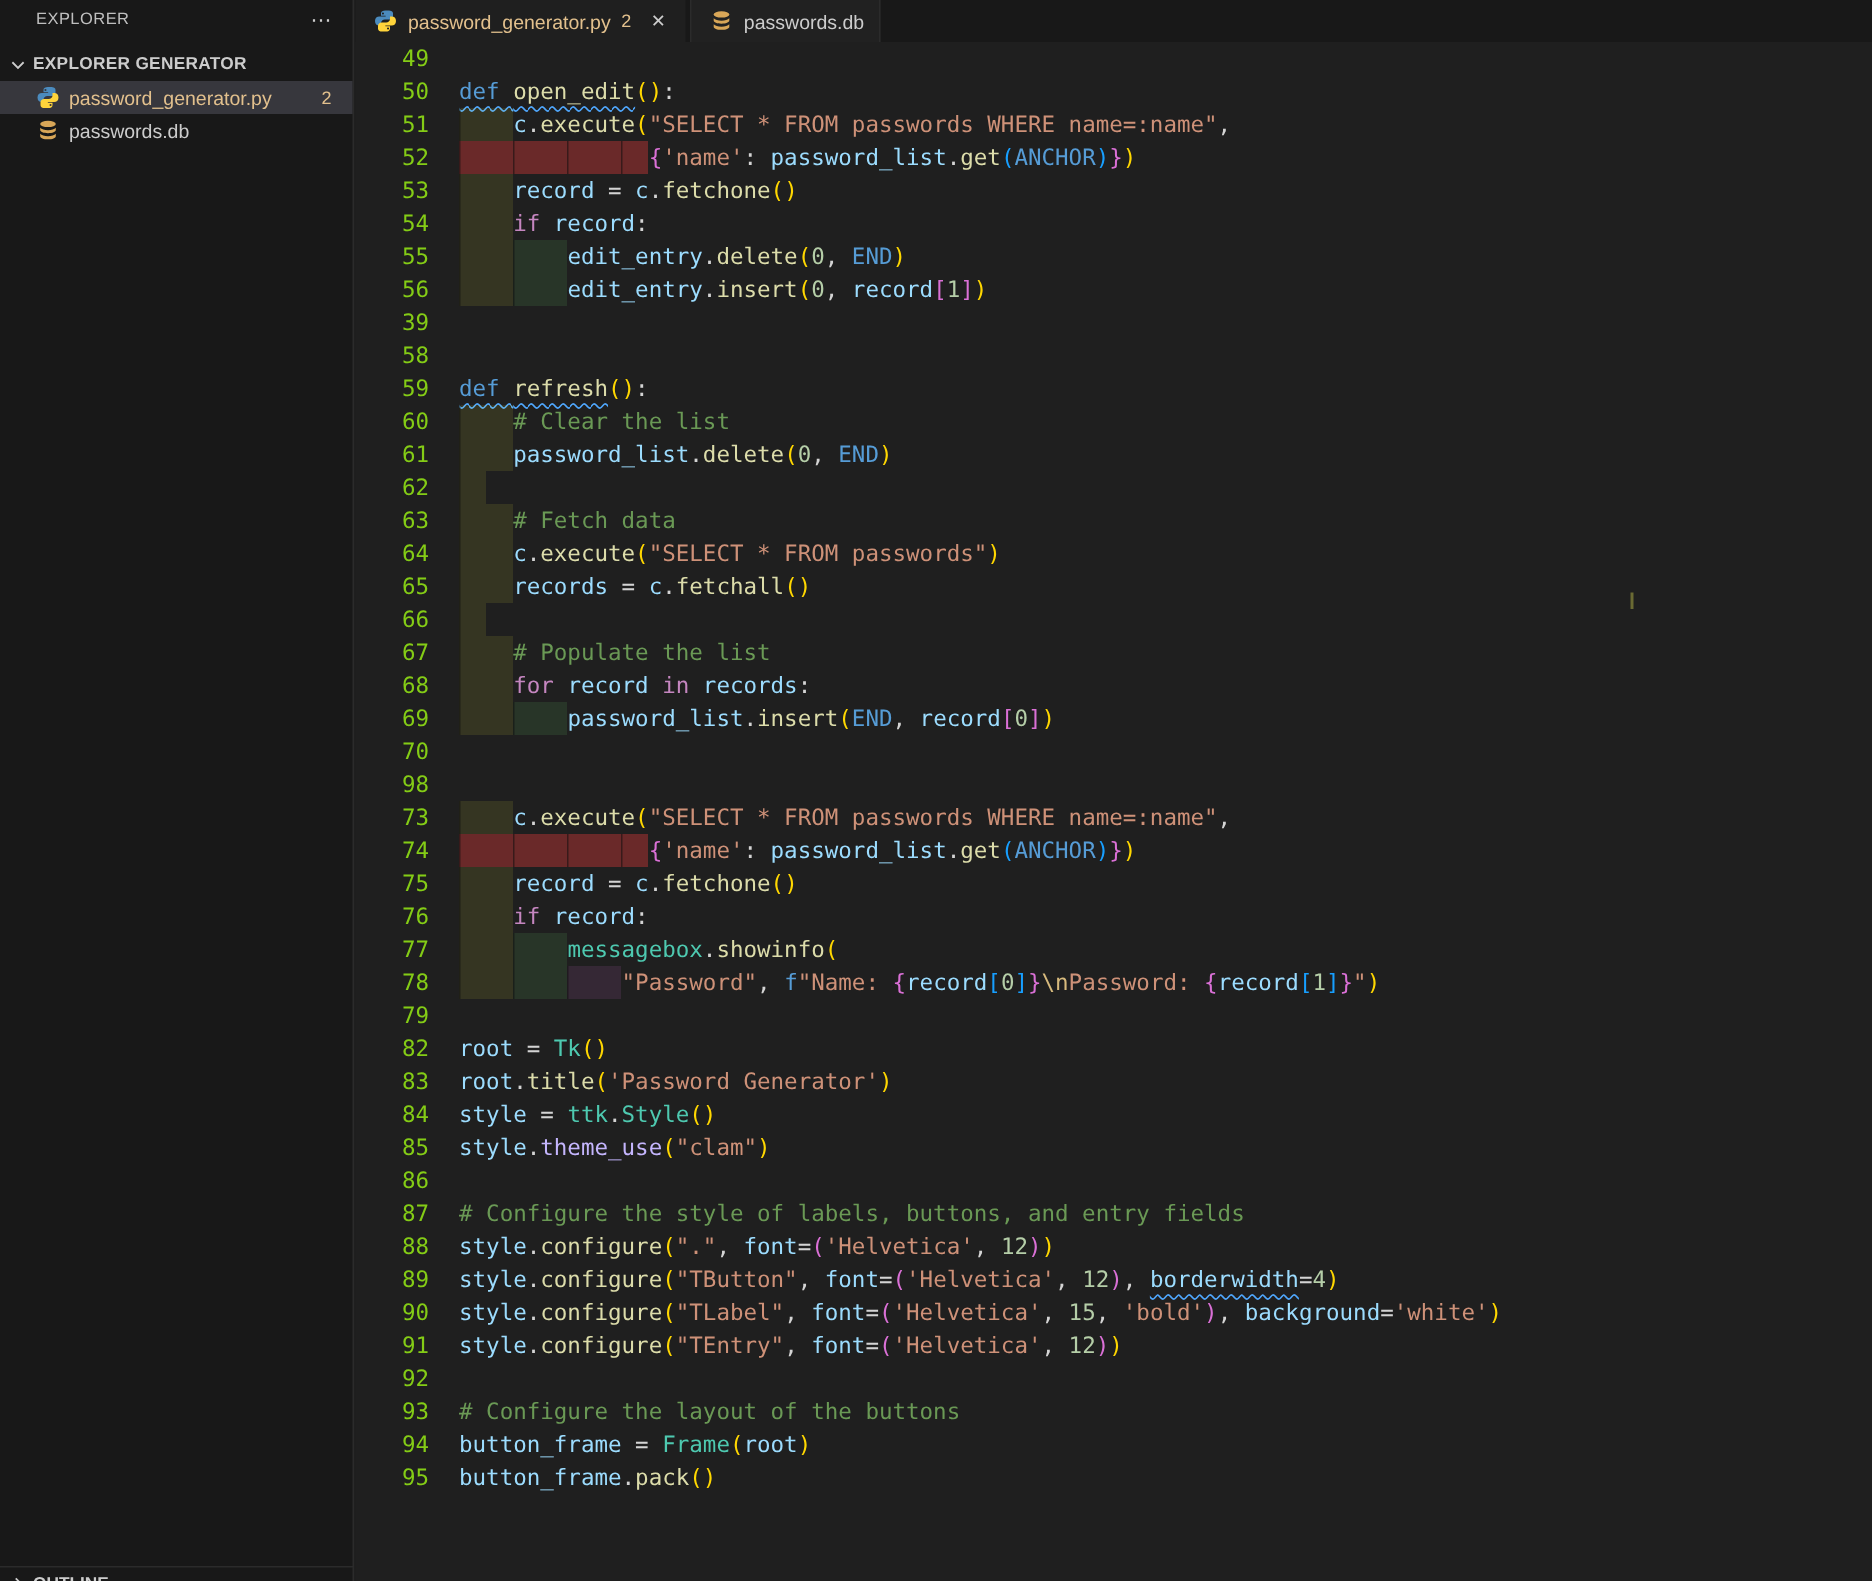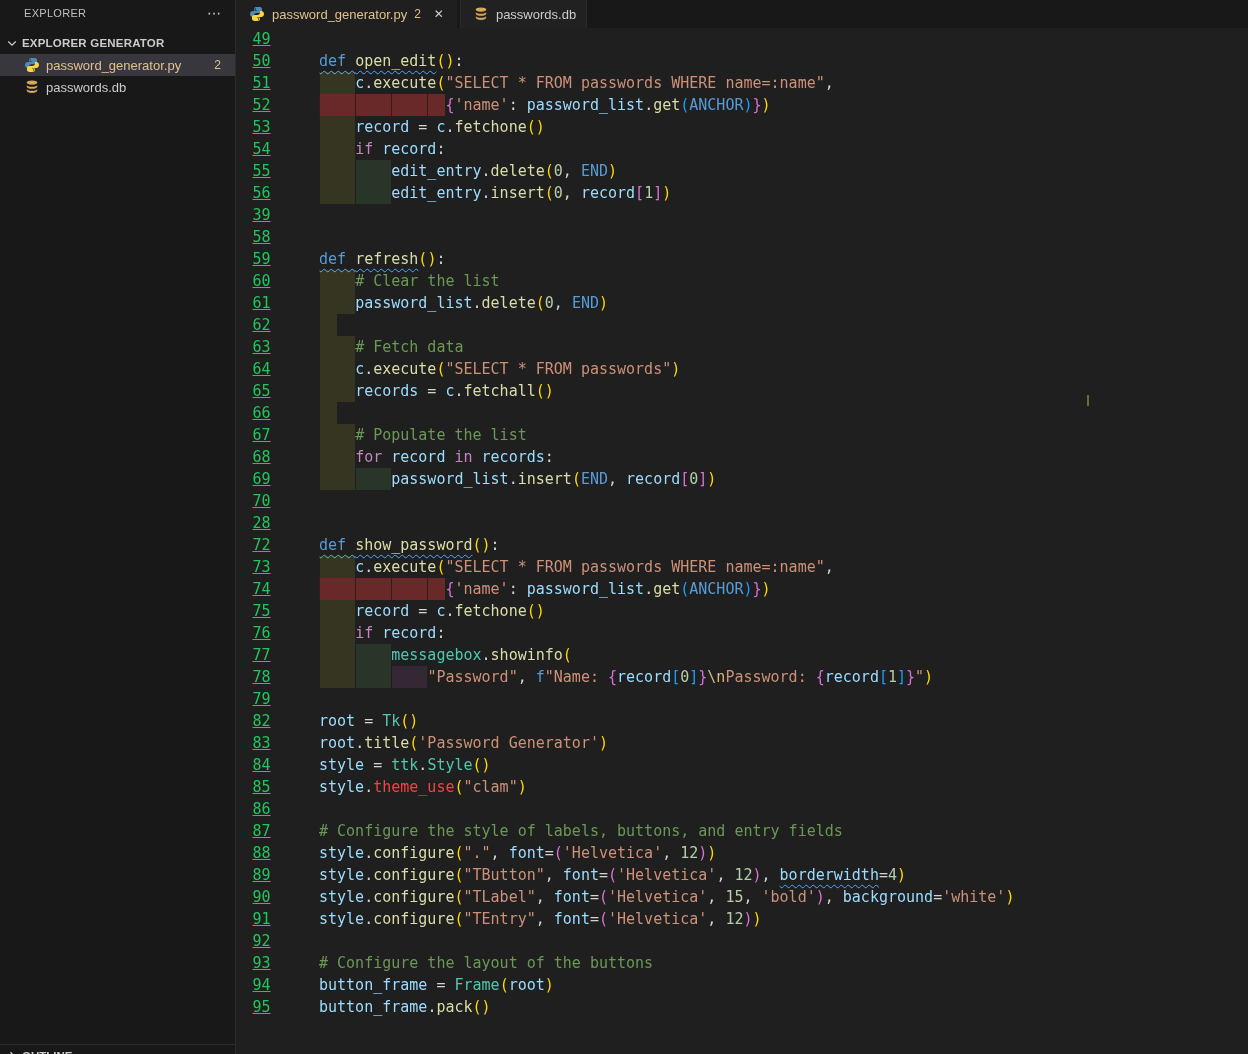--- a/index.html
+++ b/index.html
@@ -36,23 +36,23 @@
   .tab .file-icon { margin-right:7px; }
   .tab-label { font-size:13px; }
   .tab-label.modified { color:#e2c08d; }
   .tab-label.plain { color:#cccccc; }
   .tab-badge { font-size:12px; color:#e2c08d; margin-left:7px; }
   .tab-close { margin-left:10px; color:#cccccc; font-size:12px; padding:1px 3px; border-radius:3px; }
 
   
   .editor { position:absolute; left:0; top:28px; width:100%; height:1026px; background:#1f1f1f; overflow:hidden; }
   .line { height:22px; white-space:pre; }
-  .lnum { display:inline-block; width:49px; text-align:center; color:#22c55e;
-          font:15px/22px "DejaVu Sans Mono", monospace; vertical-align:top;text-decoration:underline; }
-  .lcode { position:relative; display:inline-block; margin-left:33px; white-space:pre;
+  .lnum { display:inline-block; width:49px; text-align:right; color:#84cc16;
+          font:15px/22px "DejaVu Sans Mono", monospace; vertical-align:top; }
+  .lcode { position:relative; display:inline-block; margin-left:20px; white-space:pre;
            font:15px/22px "DejaVu Sans Mono", monospace; color:#d4d4d4; vertical-align:top; min-width:4px; }
   .ind { position:absolute; top:0; height:22px; border-left:1px solid rgba(14,14,14,.55); }
   .ind-y { background:rgba(255,255,64,.10); }
   .ind-g { background:rgba(127,255,127,.10); }
   .ind-p { background:rgba(255,127,255,.10); }
   .ind-r { background:rgba(210,55,55,.42); }
   .squiggle { text-decoration-line:underline; text-decoration-style:wavy; text-decoration-color:#4fa8ff;
               text-decoration-thickness:1px; text-underline-offset:4px; }
   .cursor-mark { position:absolute; left:850px; top:367px; width:2px; height:11px; background:#6a6a33; }
 </style>
@@ -147,33 +147,32 @@
           <div class="line"><span class="lnum">61</span><span class="lcode"><span class="ind ind-y" style="left: 0ch; width: 4ch;"></span><span style="color: rgb(212, 212, 212);">    </span><span style="color: rgb(156, 220, 254);">password_list</span><span style="color: rgb(212, 212, 212);">.</span><span style="color: rgb(220, 220, 170);">delete</span><span style="color: rgb(255, 215, 0);">(</span><span style="color: rgb(181, 206, 168);">0</span><span style="color: rgb(212, 212, 212);">, </span><span style="color: rgb(86, 156, 214);">END</span><span style="color: rgb(255, 215, 0);">)</span></span></div>
           <div class="line"><span class="lnum">62</span><span class="lcode"><span class="ind ind-y" style="left: 0ch; width: 2ch;"></span></span></div>
           <div class="line"><span class="lnum">63</span><span class="lcode"><span class="ind ind-y" style="left: 0ch; width: 4ch;"></span><span style="color: rgb(212, 212, 212);">    </span><span style="color: rgb(106, 153, 85);"># Fetch data</span></span></div>
           <div class="line"><span class="lnum">64</span><span class="lcode"><span class="ind ind-y" style="left: 0ch; width: 4ch;"></span><span style="color: rgb(212, 212, 212);">    </span><span style="color: rgb(156, 220, 254);">c</span><span style="color: rgb(212, 212, 212);">.</span><span style="color: rgb(220, 220, 170);">execute</span><span style="color: rgb(255, 215, 0);">(</span><span style="color: rgb(206, 145, 120);">"SELECT * FROM passwords"</span><span style="color: rgb(255, 215, 0);">)</span></span></div>
           <div class="line"><span class="lnum">65</span><span class="lcode"><span class="ind ind-y" style="left: 0ch; width: 4ch;"></span><span style="color: rgb(212, 212, 212);">    </span><span style="color: rgb(156, 220, 254);">records</span><span style="color: rgb(212, 212, 212);"> = </span><span style="color: rgb(156, 220, 254);">c</span><span style="color: rgb(212, 212, 212);">.</span><span style="color: rgb(220, 220, 170);">fetchall</span><span style="color: rgb(255, 215, 0);">(</span><span style="color: rgb(255, 215, 0);">)</span></span></div>
           <div class="line"><span class="lnum">66</span><span class="lcode"><span class="ind ind-y" style="left: 0ch; width: 2ch;"></span></span></div>
           <div class="line"><span class="lnum">67</span><span class="lcode"><span class="ind ind-y" style="left: 0ch; width: 4ch;"></span><span style="color: rgb(212, 212, 212);">    </span><span style="color: rgb(106, 153, 85);"># Populate the list</span></span></div>
           <div class="line"><span class="lnum">68</span><span class="lcode"><span class="ind ind-y" style="left: 0ch; width: 4ch;"></span><span style="color: rgb(212, 212, 212);">    </span><span style="color: rgb(197, 134, 192);">for </span><span style="color: rgb(156, 220, 254);">record</span><span style="color: rgb(212, 212, 212);"> </span><span style="color: rgb(197, 134, 192);">in </span><span style="color: rgb(156, 220, 254);">records</span><span style="color: rgb(212, 212, 212);">:</span></span></div>
           <div class="line"><span class="lnum">69</span><span class="lcode"><span class="ind ind-y" style="left: 0ch; width: 4ch;"></span><span class="ind ind-g" style="left: 4ch; width: 4ch;"></span><span style="color: rgb(212, 212, 212);">        </span><span style="color: rgb(156, 220, 254);">password_list</span><span style="color: rgb(212, 212, 212);">.</span><span style="color: rgb(220, 220, 170);">insert</span><span style="color: rgb(255, 215, 0);">(</span><span style="color: rgb(86, 156, 214);">END</span><span style="color: rgb(212, 212, 212);">, </span><span style="color: rgb(156, 220, 254);">record</span><span style="color: rgb(218, 112, 214);">[</span><span style="color: rgb(181, 206, 168);">0</span><span style="color: rgb(218, 112, 214);">]</span><span style="color: rgb(255, 215, 0);">)</span></span></div>
           <div class="line"><span class="lnum">70</span><span class="lcode"></span></div>
-          <div class="line"><span class="lnum">28</span><span class="lcode"></span></div>
-          <div class="line"><span class="lnum">72</span><span class="lcode"><span class="squiggle" style="color: rgb(86, 156, 214);">def </span><span class="squiggle" style="color: rgb(220, 220, 170);">show_password</span><span style="color: rgb(255, 215, 0);">(</span><span style="color: rgb(255, 215, 0);">)</span><span style="color: rgb(212, 212, 212);">:</span></span></div>
+          <div class="line"><span class="lnum">98</span><span class="lcode"></span></div>
           <div class="line"><span class="lnum">73</span><span class="lcode"><span class="ind ind-y" style="left: 0ch; width: 4ch;"></span><span style="color: rgb(212, 212, 212);">    </span><span style="color: rgb(156, 220, 254);">c</span><span style="color: rgb(212, 212, 212);">.</span><span style="color: rgb(220, 220, 170);">execute</span><span style="color: rgb(255, 215, 0);">(</span><span style="color: rgb(206, 145, 120);">"SELECT * FROM passwords WHERE name=:name"</span><span style="color: rgb(212, 212, 212);">,</span></span></div>
           <div class="line"><span class="lnum">74</span><span class="lcode"><span class="ind ind-r" style="left: 0ch; width: 4ch;"></span><span class="ind ind-r" style="left: 4ch; width: 4ch;"></span><span class="ind ind-r" style="left: 8ch; width: 4ch;"></span><span class="ind ind-r" style="left: 12ch; width: 2ch;"></span><span style="color: rgb(212, 212, 212);">              </span><span style="color: rgb(218, 112, 214);">{</span><span style="color: rgb(206, 145, 120);">'name'</span><span style="color: rgb(212, 212, 212);">:</span><span style="color: rgb(212, 212, 212);"> </span><span style="color: rgb(156, 220, 254);">password_list</span><span style="color: rgb(212, 212, 212);">.</span><span style="color: rgb(220, 220, 170);">get</span><span style="color: rgb(23, 159, 255);">(</span><span style="color: rgb(86, 156, 214);">ANCHOR</span><span style="color: rgb(23, 159, 255);">)</span><span style="color: rgb(218, 112, 214);">}</span><span style="color: rgb(255, 215, 0);">)</span></span></div>
           <div class="line"><span class="lnum">75</span><span class="lcode"><span class="ind ind-y" style="left: 0ch; width: 4ch;"></span><span style="color: rgb(212, 212, 212);">    </span><span style="color: rgb(156, 220, 254);">record</span><span style="color: rgb(212, 212, 212);"> = </span><span style="color: rgb(156, 220, 254);">c</span><span style="color: rgb(212, 212, 212);">.</span><span style="color: rgb(220, 220, 170);">fetchone</span><span style="color: rgb(255, 215, 0);">(</span><span style="color: rgb(255, 215, 0);">)</span></span></div>
           <div class="line"><span class="lnum">76</span><span class="lcode"><span class="ind ind-y" style="left: 0ch; width: 4ch;"></span><span style="color: rgb(212, 212, 212);">    </span><span style="color: rgb(197, 134, 192);">if </span><span style="color: rgb(156, 220, 254);">record</span><span style="color: rgb(212, 212, 212);">:</span></span></div>
           <div class="line"><span class="lnum">77</span><span class="lcode"><span class="ind ind-y" style="left: 0ch; width: 4ch;"></span><span class="ind ind-g" style="left: 4ch; width: 4ch;"></span><span style="color: rgb(212, 212, 212);">        </span><span style="color: rgb(78, 201, 176);">messagebox</span><span style="color: rgb(212, 212, 212);">.</span><span style="color: rgb(220, 220, 170);">showinfo</span><span style="color: rgb(255, 215, 0);">(</span></span></div>
           <div class="line"><span class="lnum">78</span><span class="lcode"><span class="ind ind-y" style="left: 0ch; width: 4ch;"></span><span class="ind ind-g" style="left: 4ch; width: 4ch;"></span><span class="ind ind-p" style="left: 8ch; width: 4ch;"></span><span style="color: rgb(212, 212, 212);">            </span><span style="color: rgb(206, 145, 120);">"Password"</span><span style="color: rgb(212, 212, 212);">, </span><span style="color: rgb(86, 156, 214);">f</span><span style="color: rgb(206, 145, 120);">"Name: </span><span style="color: rgb(218, 112, 214);">{</span><span style="color: rgb(156, 220, 254);">record</span><span style="color: rgb(23, 159, 255);">[</span><span style="color: rgb(181, 206, 168);">0</span><span style="color: rgb(23, 159, 255);">]</span><span style="color: rgb(218, 112, 214);">}</span><span style="color: rgb(215, 186, 125);">\n</span><span style="color: rgb(206, 145, 120);">Password: </span><span style="color: rgb(218, 112, 214);">{</span><span style="color: rgb(156, 220, 254);">record</span><span style="color: rgb(23, 159, 255);">[</span><span style="color: rgb(181, 206, 168);">1</span><span style="color: rgb(23, 159, 255);">]</span><span style="color: rgb(218, 112, 214);">}</span><span style="color: rgb(206, 145, 120);">"</span><span style="color: rgb(255, 215, 0);">)</span></span></div>
           <div class="line"><span class="lnum">79</span><span class="lcode"></span></div>
           <div class="line"><span class="lnum">82</span><span class="lcode"><span style="color: rgb(156, 220, 254);">root</span><span style="color: rgb(212, 212, 212);"> = </span><span style="color: rgb(78, 201, 176);">Tk</span><span style="color: rgb(255, 215, 0);">(</span><span style="color: rgb(255, 215, 0);">)</span></span></div>
           <div class="line"><span class="lnum">83</span><span class="lcode"><span style="color: rgb(156, 220, 254);">root</span><span style="color: rgb(212, 212, 212);">.</span><span style="color: rgb(220, 220, 170);">title</span><span style="color: rgb(255, 215, 0);">(</span><span style="color: rgb(206, 145, 120);">'Password Generator'</span><span style="color: rgb(255, 215, 0);">)</span></span></div>
           <div class="line"><span class="lnum">84</span><span class="lcode"><span style="color: rgb(156, 220, 254);">style</span><span style="color: rgb(212, 212, 212);"> = </span><span style="color: rgb(78, 201, 176);">ttk</span><span style="color: rgb(212, 212, 212);">.</span><span style="color: rgb(78, 201, 176);">Style</span><span style="color: rgb(255, 215, 0);">(</span><span style="color: rgb(255, 215, 0);">)</span></span></div>
-          <div class="line"><span class="lnum">85</span><span class="lcode"><span style="color: rgb(156, 220, 254);">style</span><span style="color: rgb(212, 212, 212);">.</span><span style="color: #ef4444;">theme_use</span><span style="color: rgb(255, 215, 0);">(</span><span style="color: rgb(206, 145, 120);">"clam"</span><span style="color: rgb(255, 215, 0);">)</span></span></div>
+          <div class="line"><span class="lnum">85</span><span class="lcode"><span style="color: rgb(156, 220, 254);">style</span><span style="color: rgb(212, 212, 212);">.</span><span style="color: #c4b5fd;">theme_use</span><span style="color: rgb(255, 215, 0);">(</span><span style="color: rgb(206, 145, 120);">"clam"</span><span style="color: rgb(255, 215, 0);">)</span></span></div>
           <div class="line"><span class="lnum">86</span><span class="lcode"></span></div>
           <div class="line"><span class="lnum">87</span><span class="lcode"><span style="color: rgb(106, 153, 85);"># Configure the style of labels, buttons, and entry fields</span></span></div>
           <div class="line"><span class="lnum">88</span><span class="lcode"><span style="color: rgb(156, 220, 254);">style</span><span style="color: rgb(212, 212, 212);">.</span><span style="color: rgb(220, 220, 170);">configure</span><span style="color: rgb(255, 215, 0);">(</span><span style="color: rgb(206, 145, 120);">"."</span><span style="color: rgb(212, 212, 212);">, </span><span style="color: rgb(156, 220, 254);">font</span><span style="color: rgb(212, 212, 212);">=</span><span style="color: rgb(218, 112, 214);">(</span><span style="color: rgb(206, 145, 120);">'Helvetica'</span><span style="color: rgb(212, 212, 212);">, </span><span style="color: rgb(181, 206, 168);">12</span><span style="color: rgb(218, 112, 214);">)</span><span style="color: rgb(255, 215, 0);">)</span></span></div>
           <div class="line"><span class="lnum">89</span><span class="lcode"><span style="color: rgb(156, 220, 254);">style</span><span style="color: rgb(212, 212, 212);">.</span><span style="color: rgb(220, 220, 170);">configure</span><span style="color: rgb(255, 215, 0);">(</span><span style="color: rgb(206, 145, 120);">"TButton"</span><span style="color: rgb(212, 212, 212);">, </span><span style="color: rgb(156, 220, 254);">font</span><span style="color: rgb(212, 212, 212);">=</span><span style="color: rgb(218, 112, 214);">(</span><span style="color: rgb(206, 145, 120);">'Helvetica'</span><span style="color: rgb(212, 212, 212);">, </span><span style="color: rgb(181, 206, 168);">12</span><span style="color: rgb(218, 112, 214);">)</span><span style="color: rgb(212, 212, 212);">, </span><span class="squiggle" style="color: rgb(156, 220, 254);">borderwidth</span><span style="color: rgb(212, 212, 212);">=</span><span style="color: rgb(181, 206, 168);">4</span><span style="color: rgb(255, 215, 0);">)</span></span></div>
           <div class="line"><span class="lnum">90</span><span class="lcode"><span style="color: rgb(156, 220, 254);">style</span><span style="color: rgb(212, 212, 212);">.</span><span style="color: rgb(220, 220, 170);">configure</span><span style="color: rgb(255, 215, 0);">(</span><span style="color: rgb(206, 145, 120);">"TLabel"</span><span style="color: rgb(212, 212, 212);">, </span><span style="color: rgb(156, 220, 254);">font</span><span style="color: rgb(212, 212, 212);">=</span><span style="color: rgb(218, 112, 214);">(</span><span style="color: rgb(206, 145, 120);">'Helvetica'</span><span style="color: rgb(212, 212, 212);">, </span><span style="color: rgb(181, 206, 168);">15</span><span style="color: rgb(212, 212, 212);">, </span><span style="color: rgb(206, 145, 120);">'bold'</span><span style="color: rgb(218, 112, 214);">)</span><span style="color: rgb(212, 212, 212);">, </span><span style="color: rgb(156, 220, 254);">background</span><span style="color: rgb(212, 212, 212);">=</span><span style="color: rgb(206, 145, 120);">'white'</span><span style="color: rgb(255, 215, 0);">)</span></span></div>
           <div class="line"><span class="lnum">91</span><span class="lcode"><span style="color: rgb(156, 220, 254);">style</span><span style="color: rgb(212, 212, 212);">.</span><span style="color: rgb(220, 220, 170);">configure</span><span style="color: rgb(255, 215, 0);">(</span><span style="color: rgb(206, 145, 120);">"TEntry"</span><span style="color: rgb(212, 212, 212);">, </span><span style="color: rgb(156, 220, 254);">font</span><span style="color: rgb(212, 212, 212);">=</span><span style="color: rgb(218, 112, 214);">(</span><span style="color: rgb(206, 145, 120);">'Helvetica'</span><span style="color: rgb(212, 212, 212);">, </span><span style="color: rgb(181, 206, 168);">12</span><span style="color: rgb(218, 112, 214);">)</span><span style="color: rgb(255, 215, 0);">)</span></span></div>
           <div class="line"><span class="lnum">92</span><span class="lcode"></span></div>
           <div class="line"><span class="lnum">93</span><span class="lcode"><span style="color: rgb(106, 153, 85);"># Configure the layout of the buttons</span></span></div>
           <div class="line"><span class="lnum">94</span><span class="lcode"><span style="color: rgb(156, 220, 254);">button_frame</span><span style="color: rgb(212, 212, 212);"> = </span><span style="color: rgb(78, 201, 176);">Frame</span><span style="color: rgb(255, 215, 0);">(</span><span style="color: rgb(156, 220, 254);">root</span><span style="color: rgb(255, 215, 0);">)</span></span></div>
           <div class="line"><span class="lnum">95</span><span class="lcode"><span style="color: rgb(156, 220, 254);">button_frame</span><span style="color: rgb(212, 212, 212);">.</span><span style="color: rgb(220, 220, 170);">pack</span><span style="color: rgb(255, 215, 0);">(</span><span style="color: rgb(255, 215, 0);">)</span></span></div>

